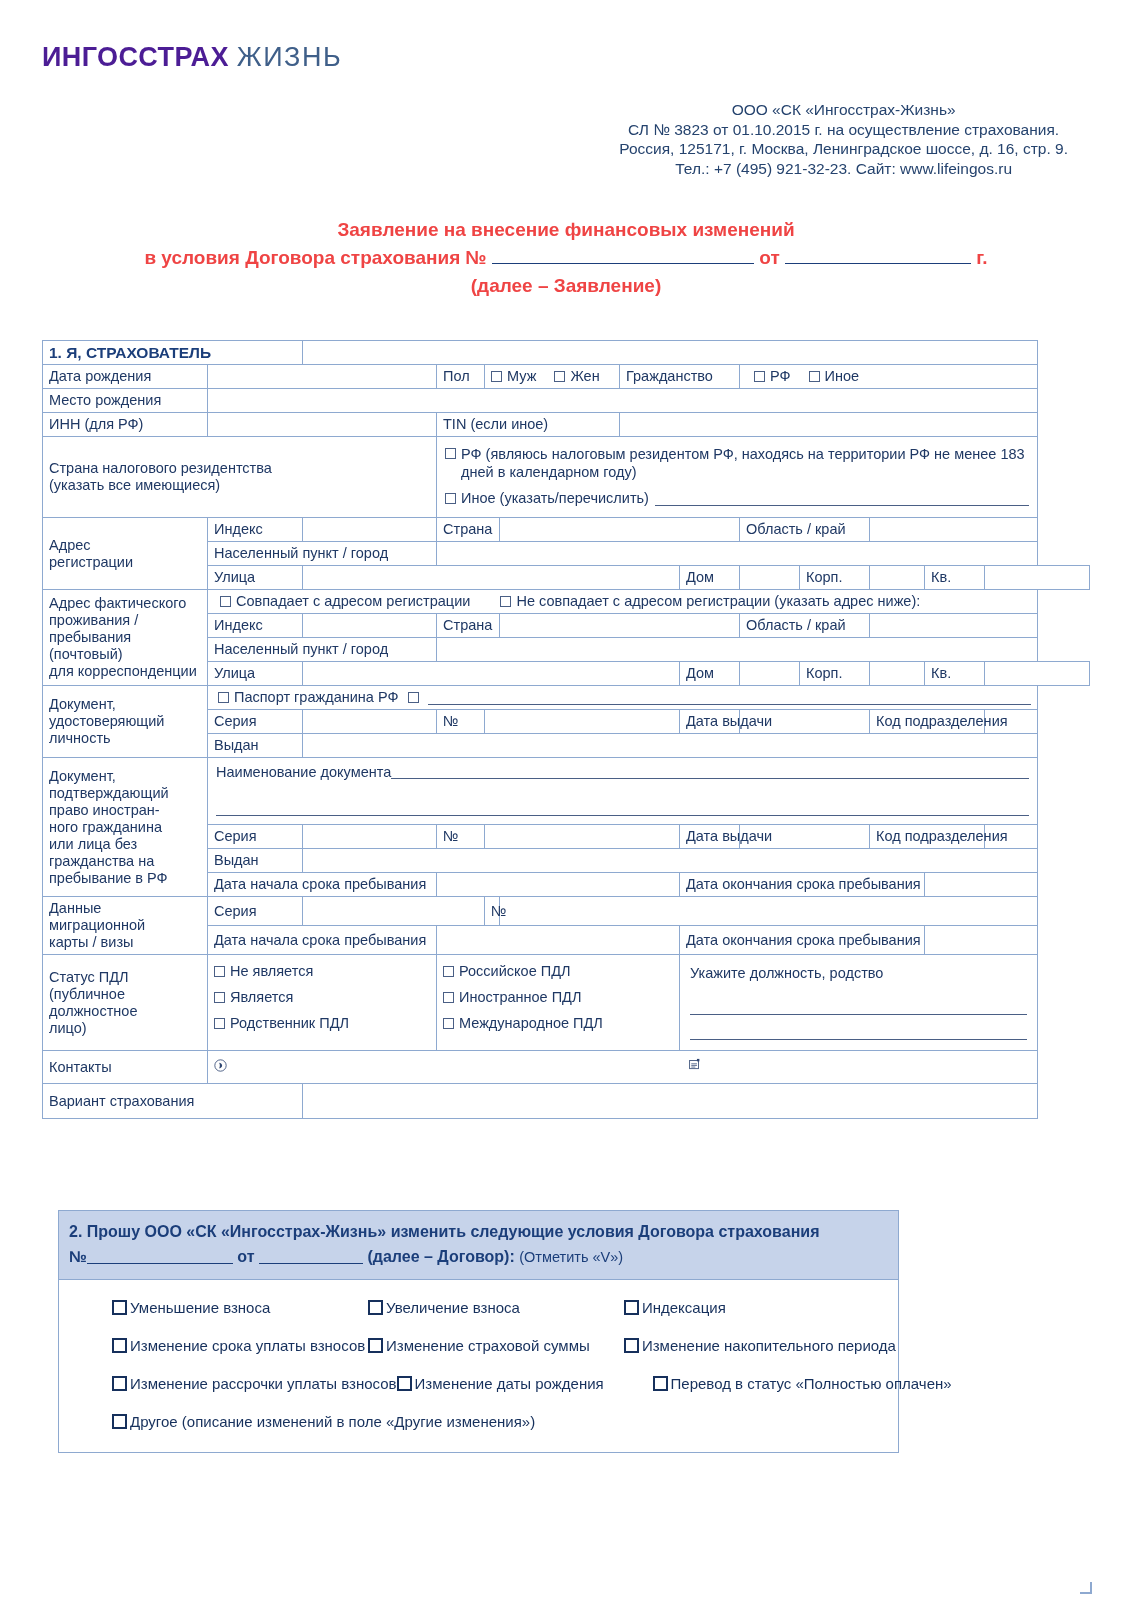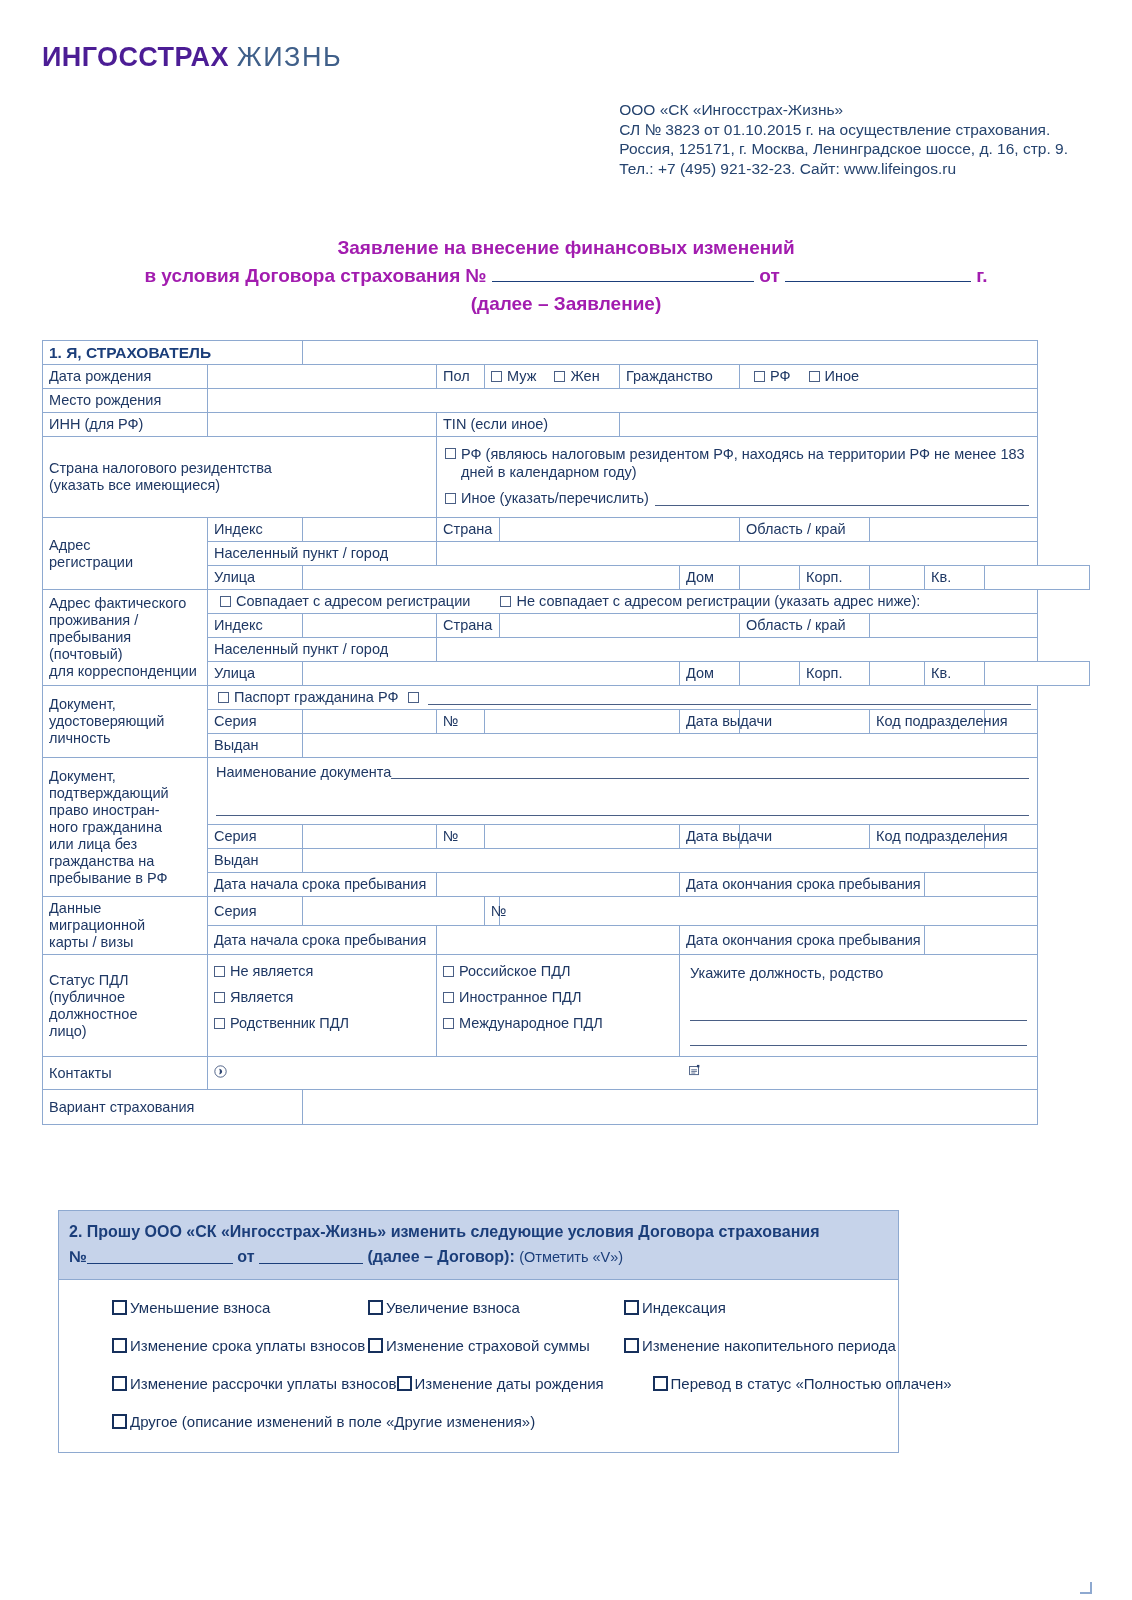--- a/index.html
+++ b/index.html
@@ -41,37 +41,37 @@
   .logo .l {
     font-weight: normal;
     color: #3f5f89;
     letter-spacing: 1.5px;
   }
 
   .company-block {
     position: absolute;
     right: 64px;
     top: 100px;
-    text-align: left;
+    text-align: center;
     font-size: 15.5px;
     line-height: 19.5px;
     color: #25436e;
   }
 
   
   .title-block {
     position: absolute;
     left: 0;
     right: 0;
-    top: 234px;
+    top: 216px;
     text-align: center;
     font-weight: bold;
     font-size: 19px;
     line-height: 28px;
-    color: #a21caf;
+    color: #ef4444;
   }
   .title-line2 {
     white-space: nowrap;
   }
   .ul {
     display: inline-block;
     border-bottom: 1.6px solid #1b3e7a;
     height: 17px;
     vertical-align: baseline;
   }
@@ -483,21 +483,21 @@
           <div style="margin-bottom:9px"><span class="cb"></span><span>Не является</span></div>
           <div style="margin-bottom:9px"><span class="cb"></span><span>Является</span></div>
           <div><span class="cb"></span><span>Родственник ПДЛ</span></div>
         </td>
         <td class="blank" colspan="4" style="vertical-align:top;padding:8px 6px">
           <div style="margin-bottom:9px"><span class="cb"></span><span>Российское ПДЛ</span></div>
           <div style="margin-bottom:9px"><span class="cb"></span><span>Иностранное ПДЛ</span></div>
           <div><span class="cb"></span><span>Международное ПДЛ</span></div>
         </td>
         <td class="blank" colspan="6" style="vertical-align:top;padding:10px 10px">
-          <div style="margin-bottom:26px">Укажите должность, родство</div>
+          <div style="margin-bottom:20px">Укажите должность, родство</div>
           <div class="fill-line" style="display:block;width:100%;height:12px"></div>
           <div style="height:12px"></div>
           <div class="fill-line" style="display:block;width:100%;height:12px"></div>
         </td>
       </tr>
 
       <tr>
         <td class="lbl">Контакты</td>
         <td class="blank" colspan="14" style="height:26px">
           <span style="display:inline-block;width:470px">

